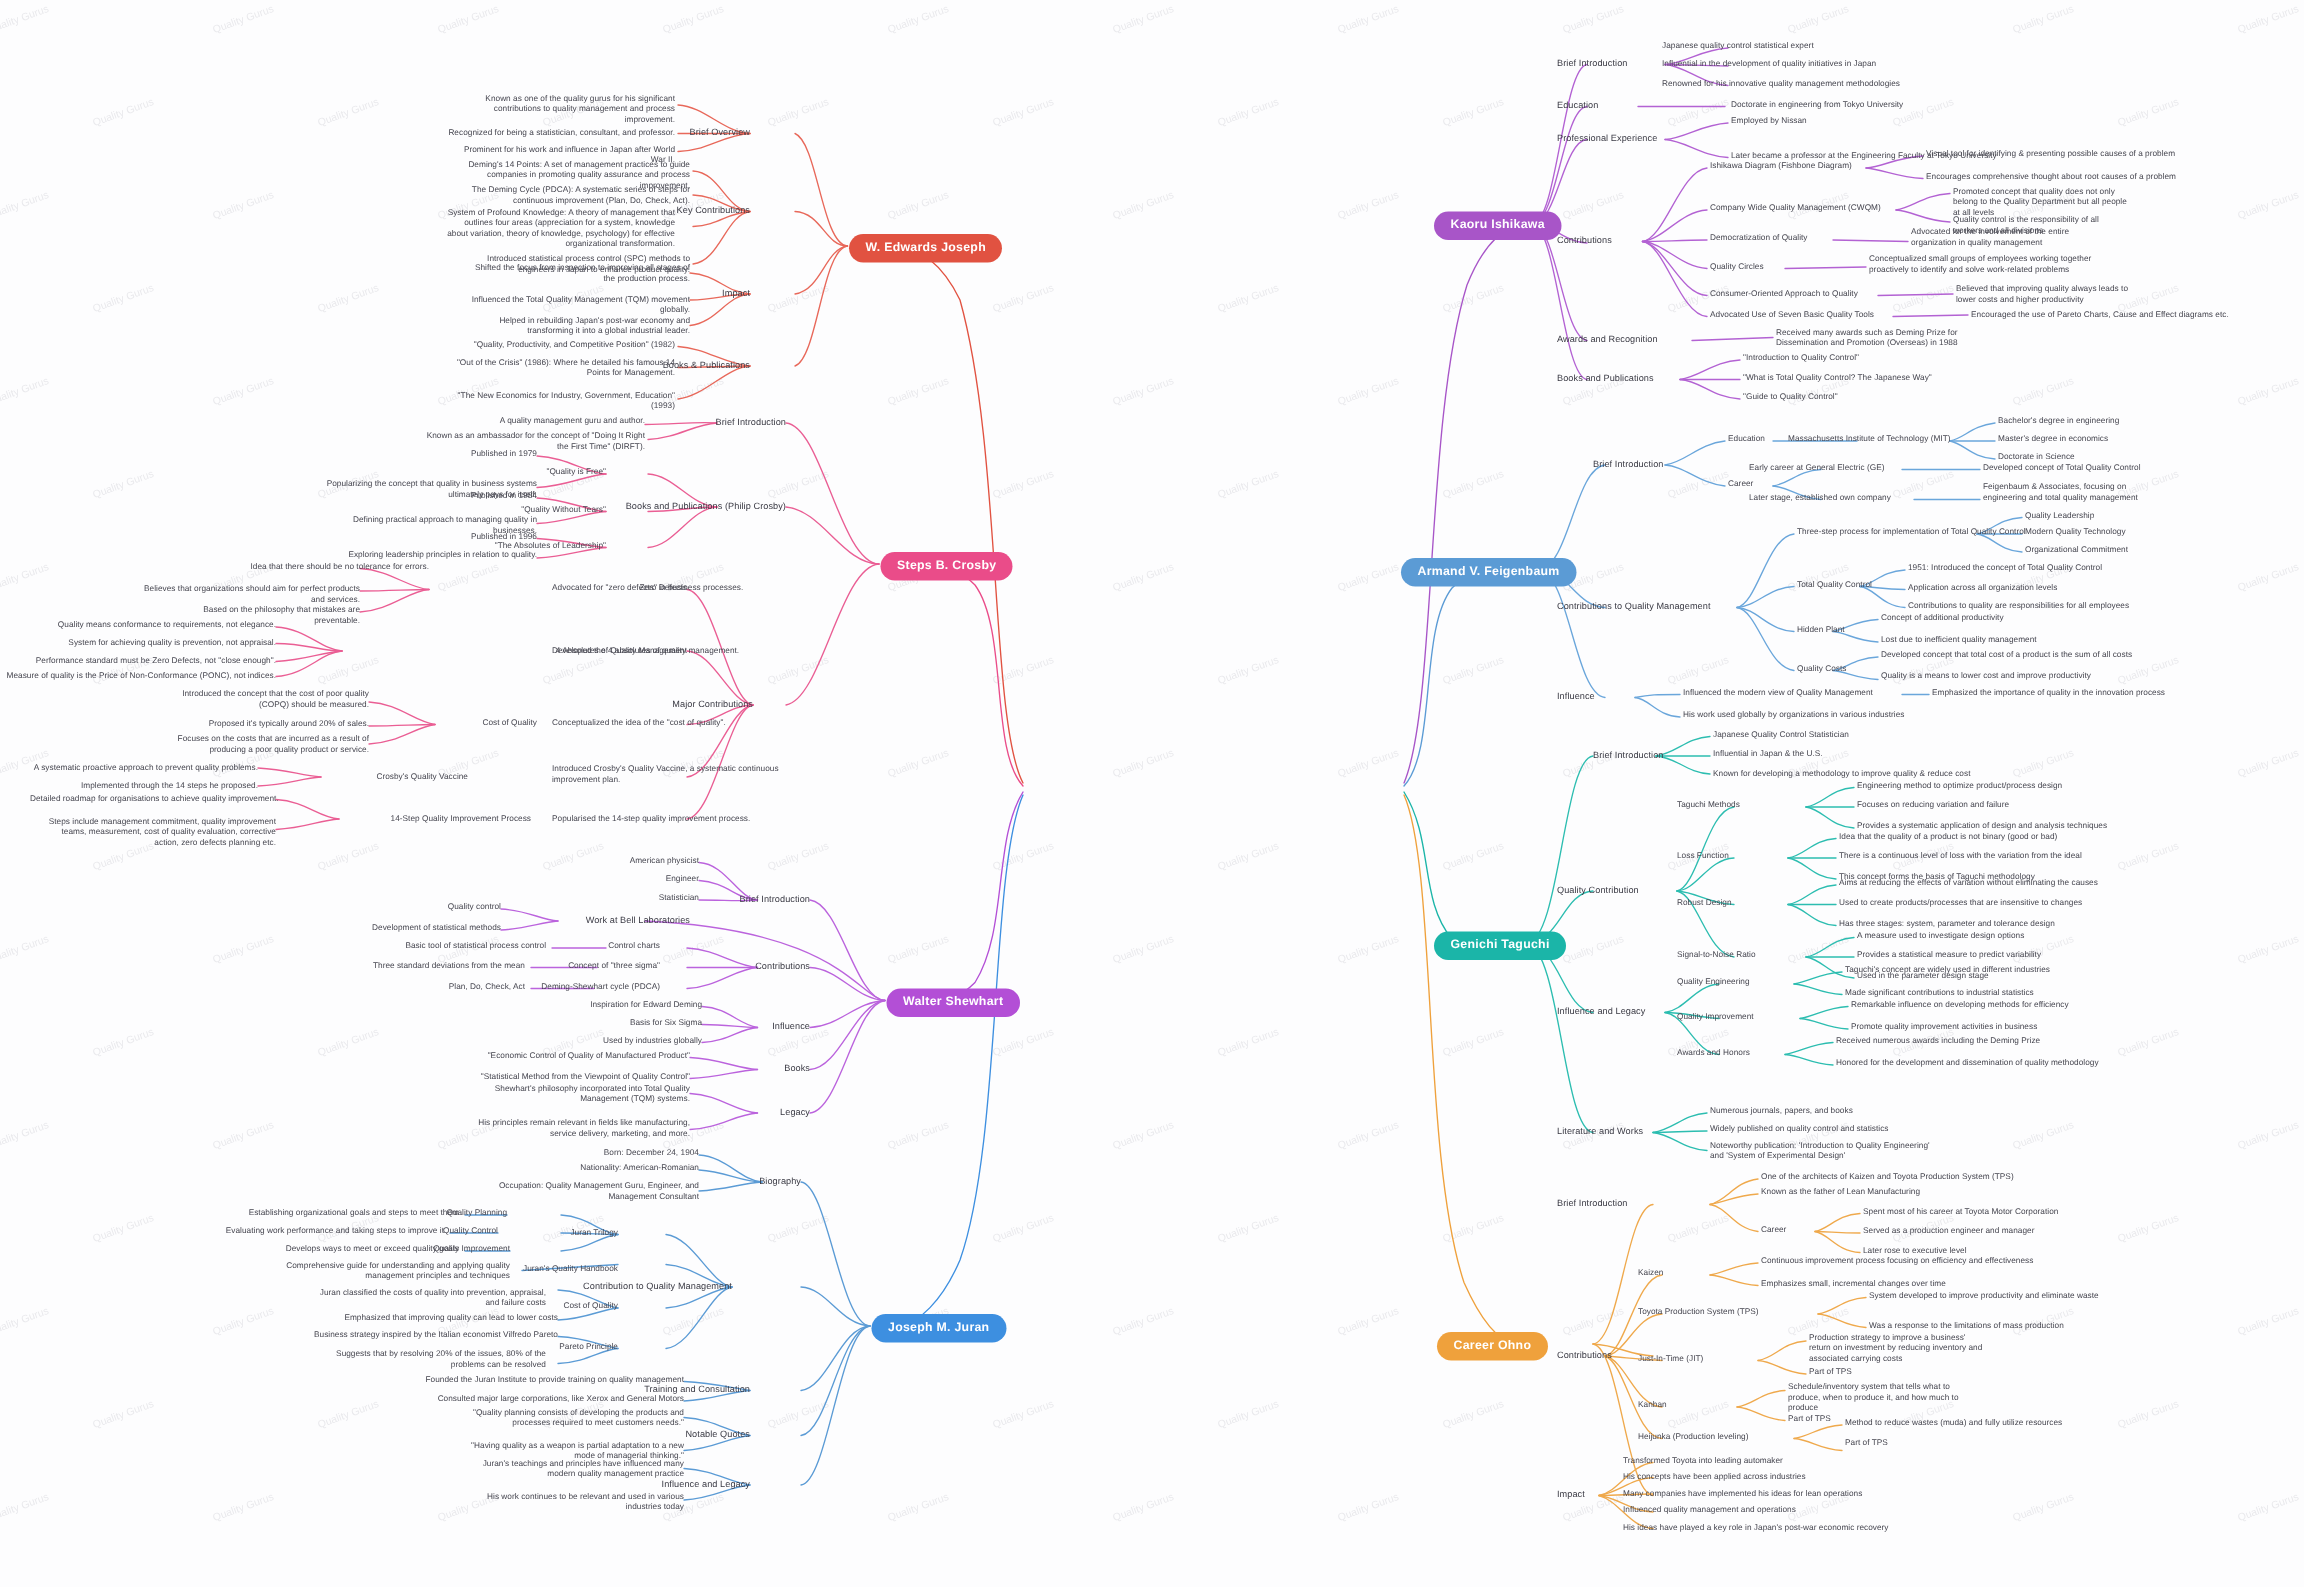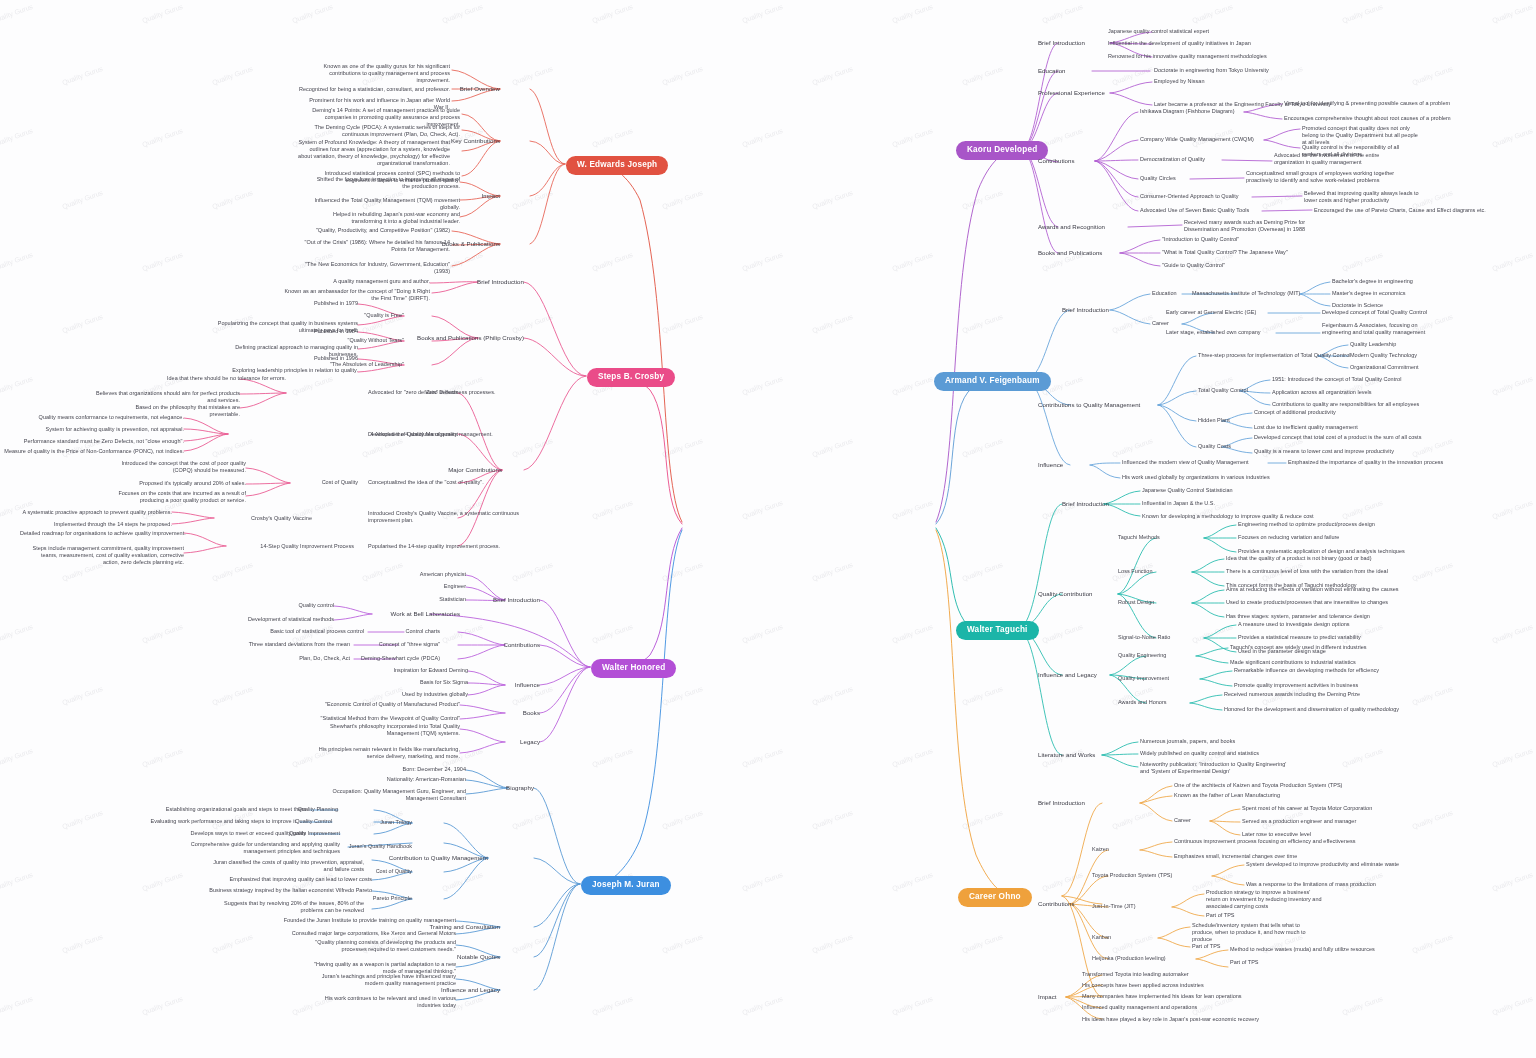--- a/index.html
+++ b/index.html
@@ -683,21 +683,21 @@
   <div class="node leaf nw ra" style="left:214px; top:515px; width:98px;">Crosby's Quality Vaccine</div>
   <div class="node leaf w2 la" style="left:368px; top:510px;">Introduced Crosby's Quality Vaccine, a systematic continuous improvement plan.</div>
   <div class="node leaf nw ra" style="left:8px; top:509px; width:164px;">A systematic proactive approach to prevent quality problems.</div>
   <div class="node leaf nw ra" style="left:28px; top:521px; width:144px;">Implemented through the 14 steps he proposed.</div>
 
   <div class="node leaf nw ra" style="left:226px; top:543px; width:128px;">14-Step Quality Improvement Process</div>
   <div class="node leaf nw la" style="left:368px; top:543px; width:200px;">Popularised the 14-step quality improvement process.</div>
   <div class="node leaf nw ra" style="left:20px; top:530px; width:164px;">Detailed roadmap for organisations to achieve quality improvement.</div>
   <div class="node leaf w2 ra" style="left:32px; top:545px;">Steps include management commitment, quality improvement teams, measurement, cost of quality evaluation, corrective action, zero defects planning etc.</div>
 
-  <div class="node guru" style="left:591px; top:659px; background:#b34fd6;">Walter Honored</div>
+  <div class="node guru" style="left:591px; top:659px; background:#b34fd6;">Walter Shewhart</div>
 
   <div class="node cat nw ra" style="left:468px; top:596px; width:72px;">Brief Introduction</div>
   <div class="node leaf nw ra" style="left:386px; top:571px; width:80px;">American physicist</div>
   <div class="node leaf nw ra" style="left:386px; top:583px; width:80px;">Engineer</div>
   <div class="node leaf nw ra" style="left:386px; top:596px; width:80px;">Statistician</div>
 
   <div class="node cat nw ra" style="left:372px; top:610px; width:88px;">Work at Bell Laboratories</div>
   <div class="node leaf nw ra" style="left:250px; top:602px; width:84px;">Quality control</div>
   <div class="node leaf nw ra" style="left:226px; top:616px; width:108px;">Development of statistical methods</div>
 
@@ -754,21 +754,21 @@
   <div class="node leaf nw ra" style="left:256px; top:930px; width:200px;">Consulted major large corporations, like Xerox and General Motors</div>
 
   <div class="node cat nw ra" style="left:444px; top:953px; width:56px;">Notable Quotes</div>
   <div class="node leaf w2 ra" style="left:304px; top:939px;">"Quality planning consists of developing the products and processes required to meet customers needs."</div>
   <div class="node leaf w2 ra" style="left:304px; top:961px;">"Having quality as a weapon is partial adaptation to a new mode of managerial thinking."</div>
 
   <div class="node cat nw ra" style="left:428px; top:986px; width:72px;">Influence and Legacy</div>
   <div class="node leaf w2 ra" style="left:304px; top:973px;">Juran's teachings and principles have influenced many modern quality management practice</div>
   <div class="node leaf w2 ra" style="left:304px; top:995px;">His work continues to be relevant and used in various industries today</div>
 
-  <div class="node guru" style="left:956px; top:141px; background:#a855c8;">Kaoru Developed</div>
+  <div class="node guru" style="left:956px; top:141px; background:#a855c8;">Kaoru Ishikawa</div>
 
   <div class="node cat nw la" style="left:1038px; top:39px;">Brief Introduction</div>
   <div class="node leaf nw la" style="left:1108px; top:28px;">Japanese quality control statistical expert</div>
   <div class="node leaf nw la" style="left:1108px; top:40px;">Influential in the development of quality initiatives in Japan</div>
   <div class="node leaf nw la" style="left:1108px; top:53px;">Renowned for his innovative quality management methodologies</div>
 
   <div class="node cat nw la" style="left:1038px; top:67px;">Education</div>
   <div class="node leaf nw la" style="left:1154px; top:67px;">Doctorate in engineering from Tokyo University</div>
 
   <div class="node cat nw la" style="left:1038px; top:89px;">Professional Experience</div>
@@ -827,21 +827,21 @@
   <div class="node leaf nw la" style="left:1254px; top:424px;">Lost due to inefficient quality management</div>
   <div class="node leaf nw la" style="left:1198px; top:443px;">Quality Costs</div>
   <div class="node leaf nw la" style="left:1254px; top:434px;">Developed concept that total cost of a product is the sum of all costs</div>
   <div class="node leaf nw la" style="left:1254px; top:448px;">Quality is a means to lower cost and improve productivity</div>
 
   <div class="node cat nw la" style="left:1038px; top:461px;">Influence</div>
   <div class="node leaf nw la" style="left:1122px; top:459px;">Influenced the modern view of Quality Management</div>
   <div class="node leaf nw la" style="left:1288px; top:459px;">Emphasized the importance of quality in the innovation process</div>
   <div class="node leaf nw la" style="left:1122px; top:474px;">His work used globally by organizations in various industries</div>
 
-  <div class="node guru" style="left:956px; top:621px; background:#1bb5a8;">Walter Taguchi</div>
+  <div class="node guru" style="left:956px; top:621px; background:#1bb5a8;">Genichi Taguchi</div>
 
   <div class="node cat nw la" style="left:1062px; top:500px;">Brief Introduction</div>
   <div class="node leaf nw la" style="left:1142px; top:487px;">Japanese Quality Control Statistician</div>
   <div class="node leaf nw la" style="left:1142px; top:500px;">Influential in Japan &amp; the U.S.</div>
   <div class="node leaf nw la" style="left:1142px; top:513px;">Known for developing a methodology to improve quality &amp; reduce cost</div>
 
   <div class="node cat nw la" style="left:1038px; top:590px;">Quality Contribution</div>
   <div class="node leaf nw la" style="left:1118px; top:534px;">Taguchi Methods</div>
   <div class="node leaf nw la" style="left:1238px; top:521px;">Engineering method to optimize product/process design</div>
   <div class="node leaf nw la" style="left:1238px; top:534px;">Focuses on reducing variation and failure</div>

